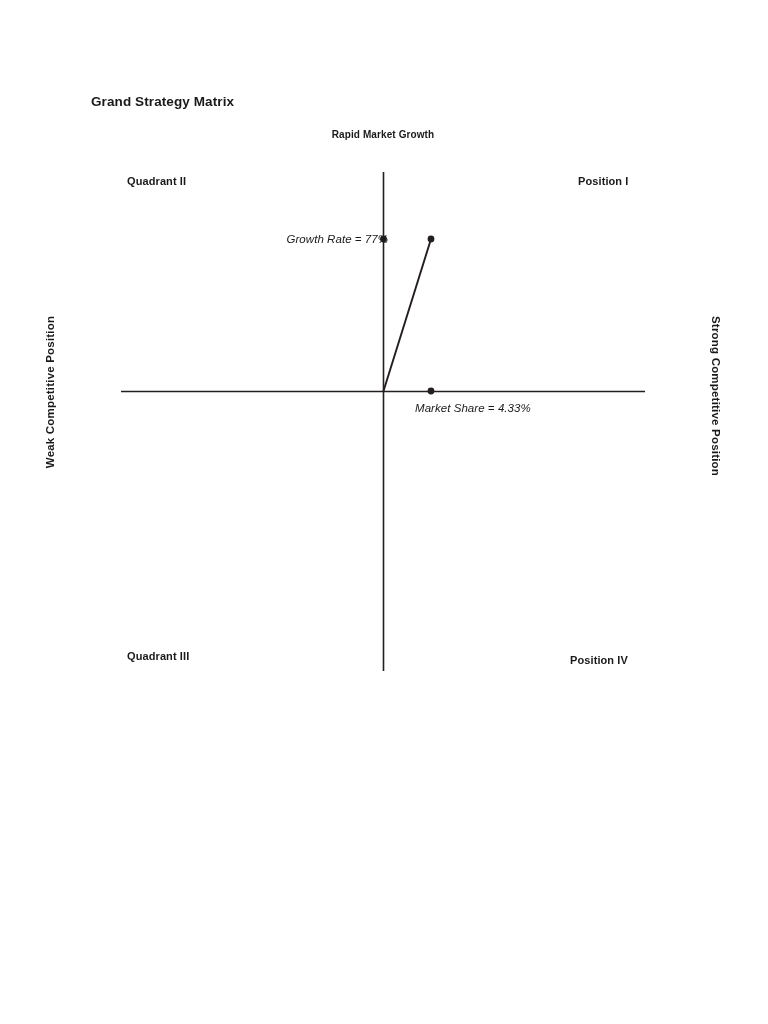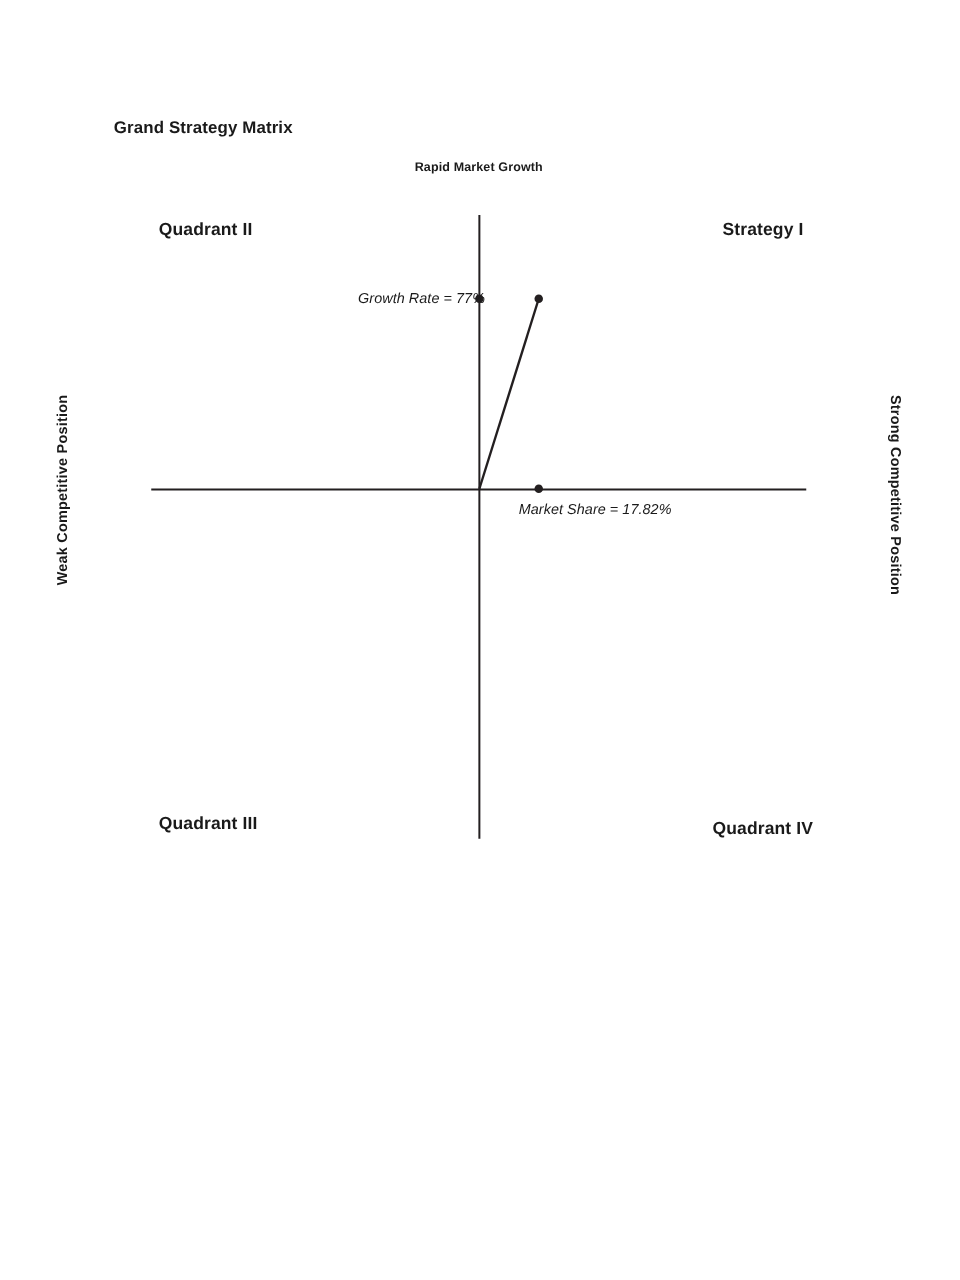--- a/index.html
+++ b/index.html
@@ -46,21 +46,21 @@
     font-size: 10px;
     font-weight: bold;
     letter-spacing: 0.1px;
     white-space: nowrap;
     color: #1a1a1a;
   }
 
   
   .quad-label {
     position: absolute;
-    font-size: 14px;
+    font-size: 11px;
     font-weight: bold;
     white-space: nowrap;
     color: #1a1a1a;
     letter-spacing: 0.1px;
   }
   .quad-2 { left: 127px;  top: 175px; }
   .quad-1 { left: 578px;  top: 175px; }
   .quad-3 { left: 127px;  top: 650px; }
   .quad-4 { left: 570px;  top: 654px; }
 
@@ -137,23 +137,23 @@
 </head>
 <body>
 
 <div id="page">
 
   <div class="doc-heading">Grand Strategy Matrix</div>
 
   <div class="chart-title">Rapid Market Growth</div>
 
   <div class="quad-label quad-2">Quadrant II</div>
-  <div class="quad-label quad-1">Strategy I</div>
+  <div class="quad-label quad-1">Position I</div>
   <div class="quad-label quad-3">Quadrant III</div>
-  <div class="quad-label quad-4">Quadrant IV</div>
+  <div class="quad-label quad-4">Position IV</div>
 
   <div class="side-label side-left">
     <span>Weak Competitive Position</span>
   </div>
 
   <div class="side-label side-right">
     <span>Strong Competitive Position</span>
   </div>
 
   <svg id="plot-svg" viewBox="0 0 768 1024">
@@ -166,15 +166,15 @@
 
     <circle cx="383.5" cy="239" r="3.4" fill="#231f20"></circle>
 
     <circle cx="431" cy="239" r="3.4" fill="#231f20"></circle>
 
     <circle cx="431" cy="391" r="3.4" fill="#231f20"></circle>
   </svg>
 
   <div class="annot annot-growth">Growth Rate = 77%</div>
 
-  <div class="annot annot-share">Market Share = 17.82%</div>
+  <div class="annot annot-share">Market Share = 4.33%</div>
 
 </div>
 
 </body></html>

